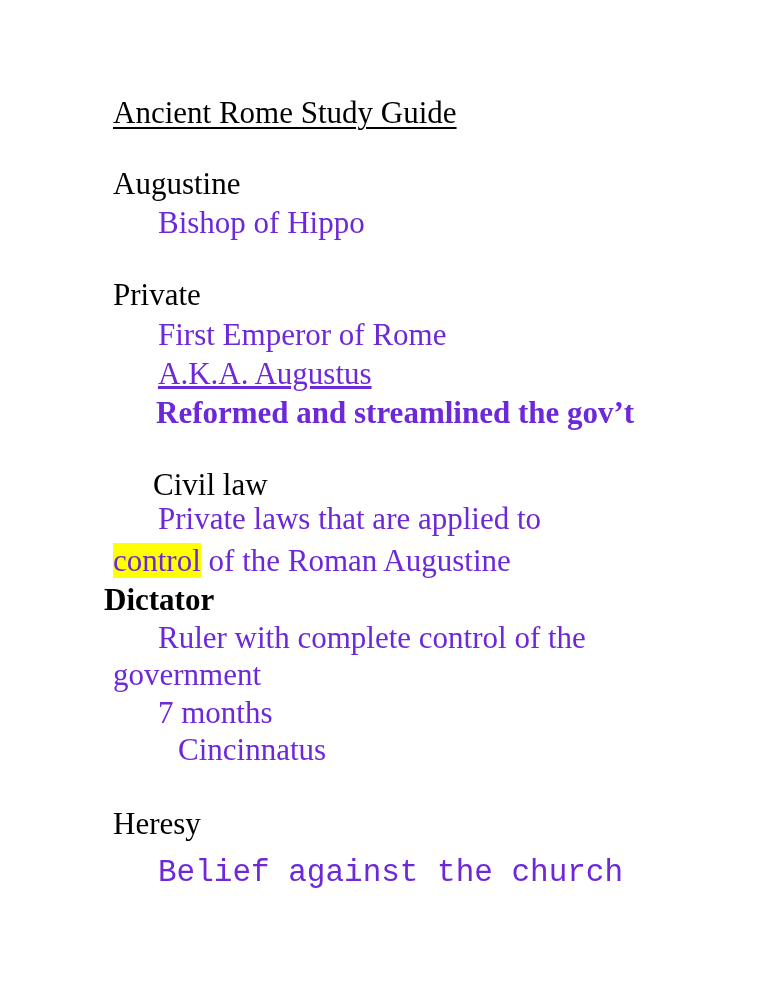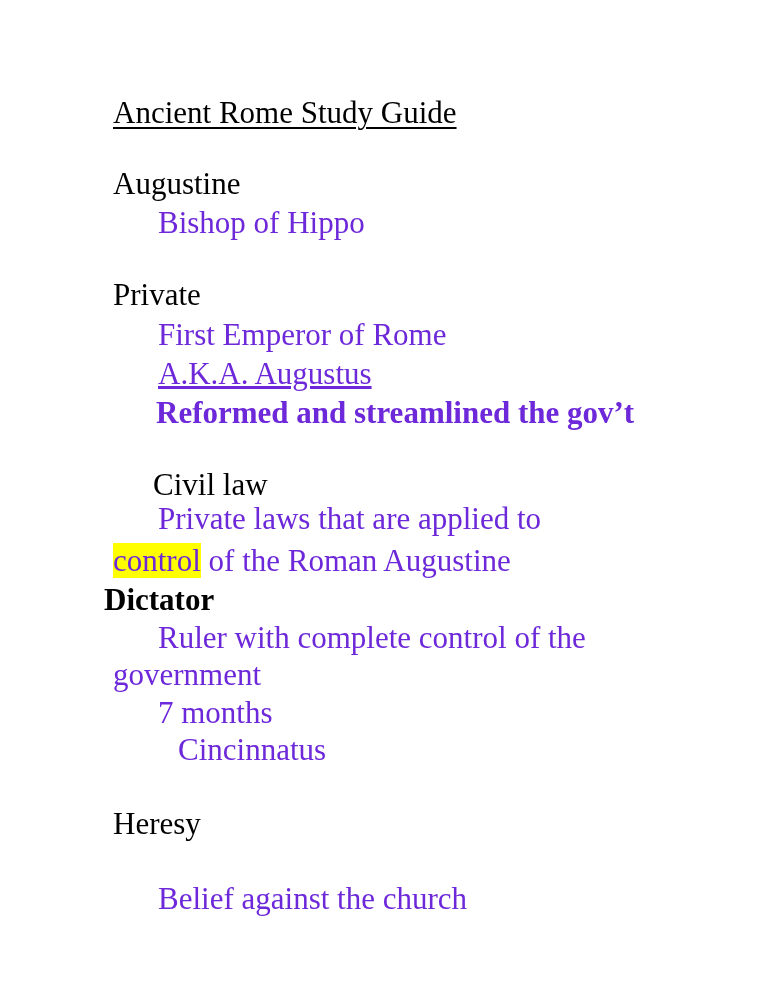--- a/index.html
+++ b/index.html
@@ -28,14 +28,14 @@
   <div class="line blue" style="left:158px; top:486px;margin-top:14px;">Private laws that are applied to</div>
   <div class="line blue" style="left:113px; top:542px;"><span class="hl">control</span><span> of the Roman Augustine</span></div>
 
   <div class="line" style="left:104px; top:581px;font-weight:bold;">Dictator</div>
   <div class="line blue" style="left:158px; top:619px;">Ruler with complete control of the</div>
   <div class="line blue" style="left:113px; top:656px;">government</div>
   <div class="line blue" style="left:158px; top:694px;">7 months</div>
   <div class="line blue" style="left:158px; top:731px;margin-left:20px;">Cincinnatus</div>
 
   <div class="line" style="left:113px; top:805px;">Heresy</div>
-  <div class="line blue" style="left:158px; top:880px;">Belief against the church</div>
+  <div class="line blue" style="left:158px; top:854px;font-family:Liberation Mono, monospace;">Belief against the church</div>
 </div>
 
 </body></html>

